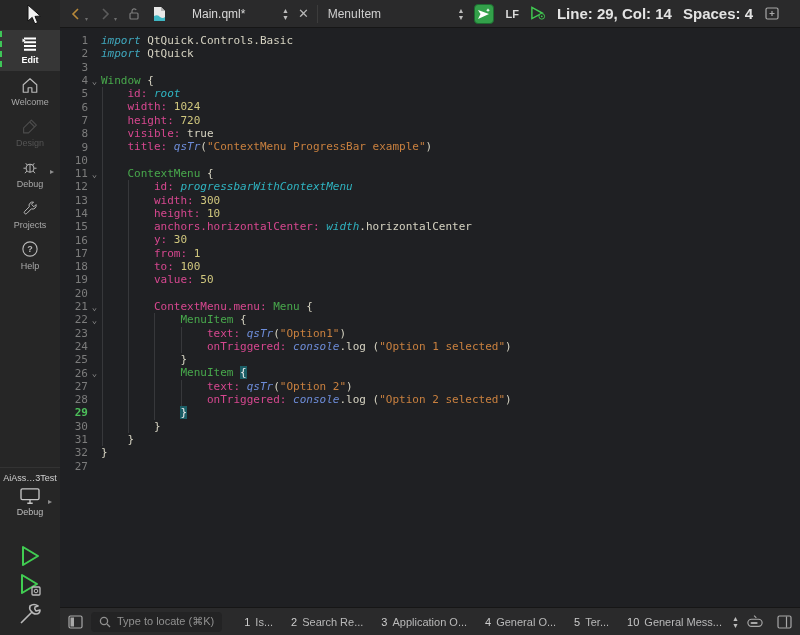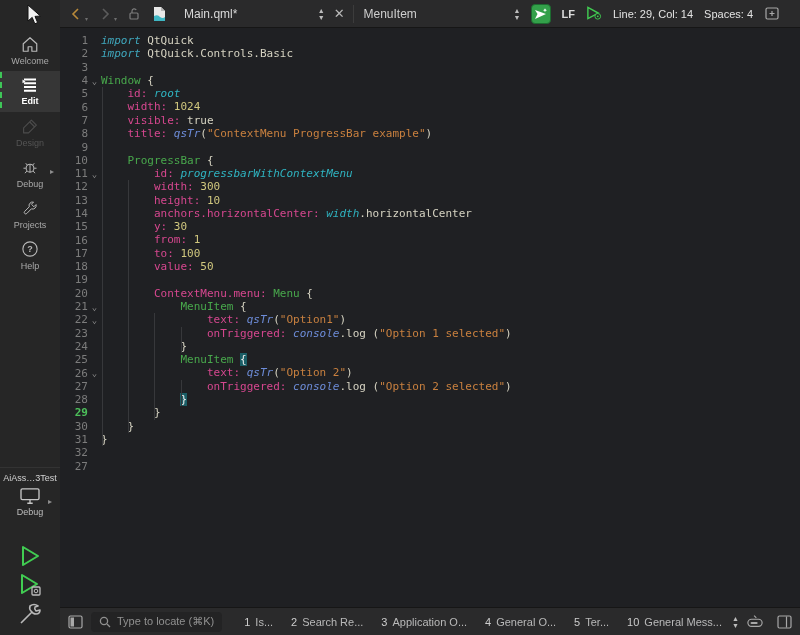--- a/index.html
+++ b/index.html
@@ -9,28 +9,28 @@
 
   
   .topbar { position:absolute; left:60px; top:0; width:740px; height:28px;
     background:#2a2a2b; border-bottom:1px solid #161616; display:flex; align-items:center;
     color:#d6d6d6; }
   .file-section { width:326px; height:100%; display:flex; align-items:center; gap:9px;
     padding:0 8px; }
   .tb-ico { display:flex; align-items:center; justify-content:center; width:16px; height:16px; }
   .navgrp { display:flex; align-items:flex-end; gap:1px; }
   .dd-caret { font-size:6px; color:#6e6e6e; line-height:6px; }
-  .filename { font-size:12px; color:#d8d8d8; margin-left:8px; white-space:nowrap; }
+  .filename { font-size:12px; color:#d8d8d8; margin-left:16px; white-space:nowrap; }
   .spacer { flex:1; }
   .vdiv { width:1px; height:18px; background:#3c3c3c; }
   .symbol-section { width:196px; height:100%; display:flex; align-items:center; padding:0 10px; }
   .symbol-label { font-size:12px; color:#cfcfcf; }
   .right-cluster { flex:1; display:flex; align-items:center; justify-content:flex-end;
     gap:11px; padding-right:20px; }
-  .stat { font-size:11px; font-weight:normal; color:#e3e3e3; white-space:nowrap; }
+  .stat { font-size:15px; font-weight:bold; color:#e3e3e3; white-space:nowrap; }
   .lf { font-size:11px; font-weight:bold; color:#dadada; }
   .ai-btn { width:20px; height:20px; border-radius:4px; background:#33a04a;
     border:1px solid #1d6b30; display:flex; align-items:center; justify-content:center; }
   .updown { font-size:7px; color:#bdbdbd; line-height:7px; letter-spacing:0;
     display:flex; flex-direction:column; align-items:center; }
   .xclose { font-size:13px; color:#b9b9b9; }
 
   
   .sidebar { position:absolute; left:0; top:0; width:60px; height:635px; background:#262626; }
   .modes { padding-top:30px; }
@@ -166,33 +166,33 @@
         <svg width="14" height="13" viewBox="0 0 14 13">
             <rect x="1" y="1" width="12" height="11" rx="1.5" stroke="#a8a8a8" fill="none" stroke-width="1.2"></rect>
             <path d="M7 4 V9 M4.5 6.5 H9.5" stroke="#a8a8a8" stroke-width="1.2"></path>
           </svg>
       </span>
     </div>
   </div>
 
   <div class="sidebar">
     <div class="modes">
-      <div class="mode">
-        <svg width="18" height="17" viewBox="0 0 24 22">
-            <path d="M3 10 L12 2 L21 10 V20 H14.5 V14 H9.5 V20 H3 Z" stroke="#b9b9b9" stroke-width="1.6" fill="none" stroke-linejoin="round"></path>
-          </svg>
-        <span class="mlabel">Welcome</span>
-      </div>
       <div class="mode active">
         <span class="active-strip"></span>
         <svg width="18" height="15" viewBox="0 0 24 20">
             <path d="M4 2 H20 M4 7 H20 M4 12 H20 M4 17 H20" stroke="#ffffff" stroke-width="2.4"></path>
             <path d="M2 2 L6 4.5 L2 7 Z" fill="#ffffff"></path>
           </svg>
         <span class="mlabel">Edit</span>
+      </div>
+      <div class="mode">
+        <svg width="18" height="17" viewBox="0 0 24 22">
+            <path d="M3 10 L12 2 L21 10 V20 H14.5 V14 H9.5 V20 H3 Z" stroke="#b9b9b9" stroke-width="1.6" fill="none" stroke-linejoin="round"></path>
+          </svg>
+        <span class="mlabel">Welcome</span>
       </div>
       <div class="mode disabled">
         <svg width="18" height="17" viewBox="0 0 24 24">
             <path d="M14 3 L21 10 L10 21 L3 21 L3 14 Z M12 6 L18 12" stroke="#4c4c4c" stroke-width="1.6" fill="none" stroke-linejoin="round"></path>
           </svg>
         <span class="mlabel">Design</span>
       </div>
       <div class="mode">
         <svg width="18" height="17" viewBox="0 0 24 24">
             <circle cx="12" cy="13" r="5.5" stroke="#b9b9b9" stroke-width="1.5" fill="none"></circle>
@@ -374,30 +374,31 @@
         <div class="grow">
           <span class="gnum">32</span>
           <span class="gfold"></span>
         </div>
         <div class="grow">
           <span class="gnum">27</span>
           <span class="gfold"></span>
         </div>
       </div>
     <div class="code">
+        <div class="cl"><span class="tk-kw">import</span><span class="tk-def"> QtQuick.Controls.Basic</span></div>
         <div class="cl"><span class="tk-kw">import</span><span class="tk-def"> QtQuick</span></div>
-        <div class="cl"><span class="tk-kw">import</span><span class="tk-def"> QtQuick.Controls.Basic</span></div>
         <div class="cl"></div>
         <div class="cl"><span class="tk-type">Window</span><span class="tk-def"> {</span></div>
         <div class="cl"><span class="tk-prop">    id:</span><span class="tk-idv"> root</span></div>
         <div class="cl"><span class="tk-prop">    width:</span><span class="tk-num"> 1024</span></div>
+        <div class="cl"><span class="tk-prop">    height:</span><span class="tk-num"> 720</span></div>
         <div class="cl"><span class="tk-prop">    visible:</span><span class="tk-def"> true</span></div>
         <div class="cl"><span class="tk-prop">    title:</span><span class="tk-fn"> qsTr</span><span class="tk-def">(</span><span class="tk-str">"ContextMenu ProgressBar example"</span><span class="tk-def">)</span></div>
         <div class="cl"></div>
-        <div class="cl"><span class="tk-type">    ProgressBar</span><span class="tk-def"> {</span></div>
+        <div class="cl"><span class="tk-type">    ContextMenu</span><span class="tk-def"> {</span></div>
         <div class="cl"><span class="tk-prop">        id:</span><span class="tk-idv"> progressbarWithContextMenu</span></div>
         <div class="cl"><span class="tk-prop">        width:</span><span class="tk-num"> 300</span></div>
         <div class="cl"><span class="tk-prop">        height:</span><span class="tk-num"> 10</span></div>
         <div class="cl"><span class="tk-prop">        anchors.horizontalCenter:</span><span class="tk-idv"> width</span><span class="tk-def">.horizontalCenter</span></div>
         <div class="cl"><span class="tk-prop">        y:</span><span class="tk-num"> 30</span></div>
         <div class="cl"><span class="tk-prop">        from:</span><span class="tk-num"> 1</span></div>
         <div class="cl"><span class="tk-prop">        to:</span><span class="tk-num"> 100</span></div>
         <div class="cl"><span class="tk-prop">        value:</span><span class="tk-num"> 50</span></div>
         <div class="cl"></div>
         <div class="cl"><span class="tk-prop">        ContextMenu.menu:</span><span class="tk-type"> Menu</span><span class="tk-def"> {</span></div>

